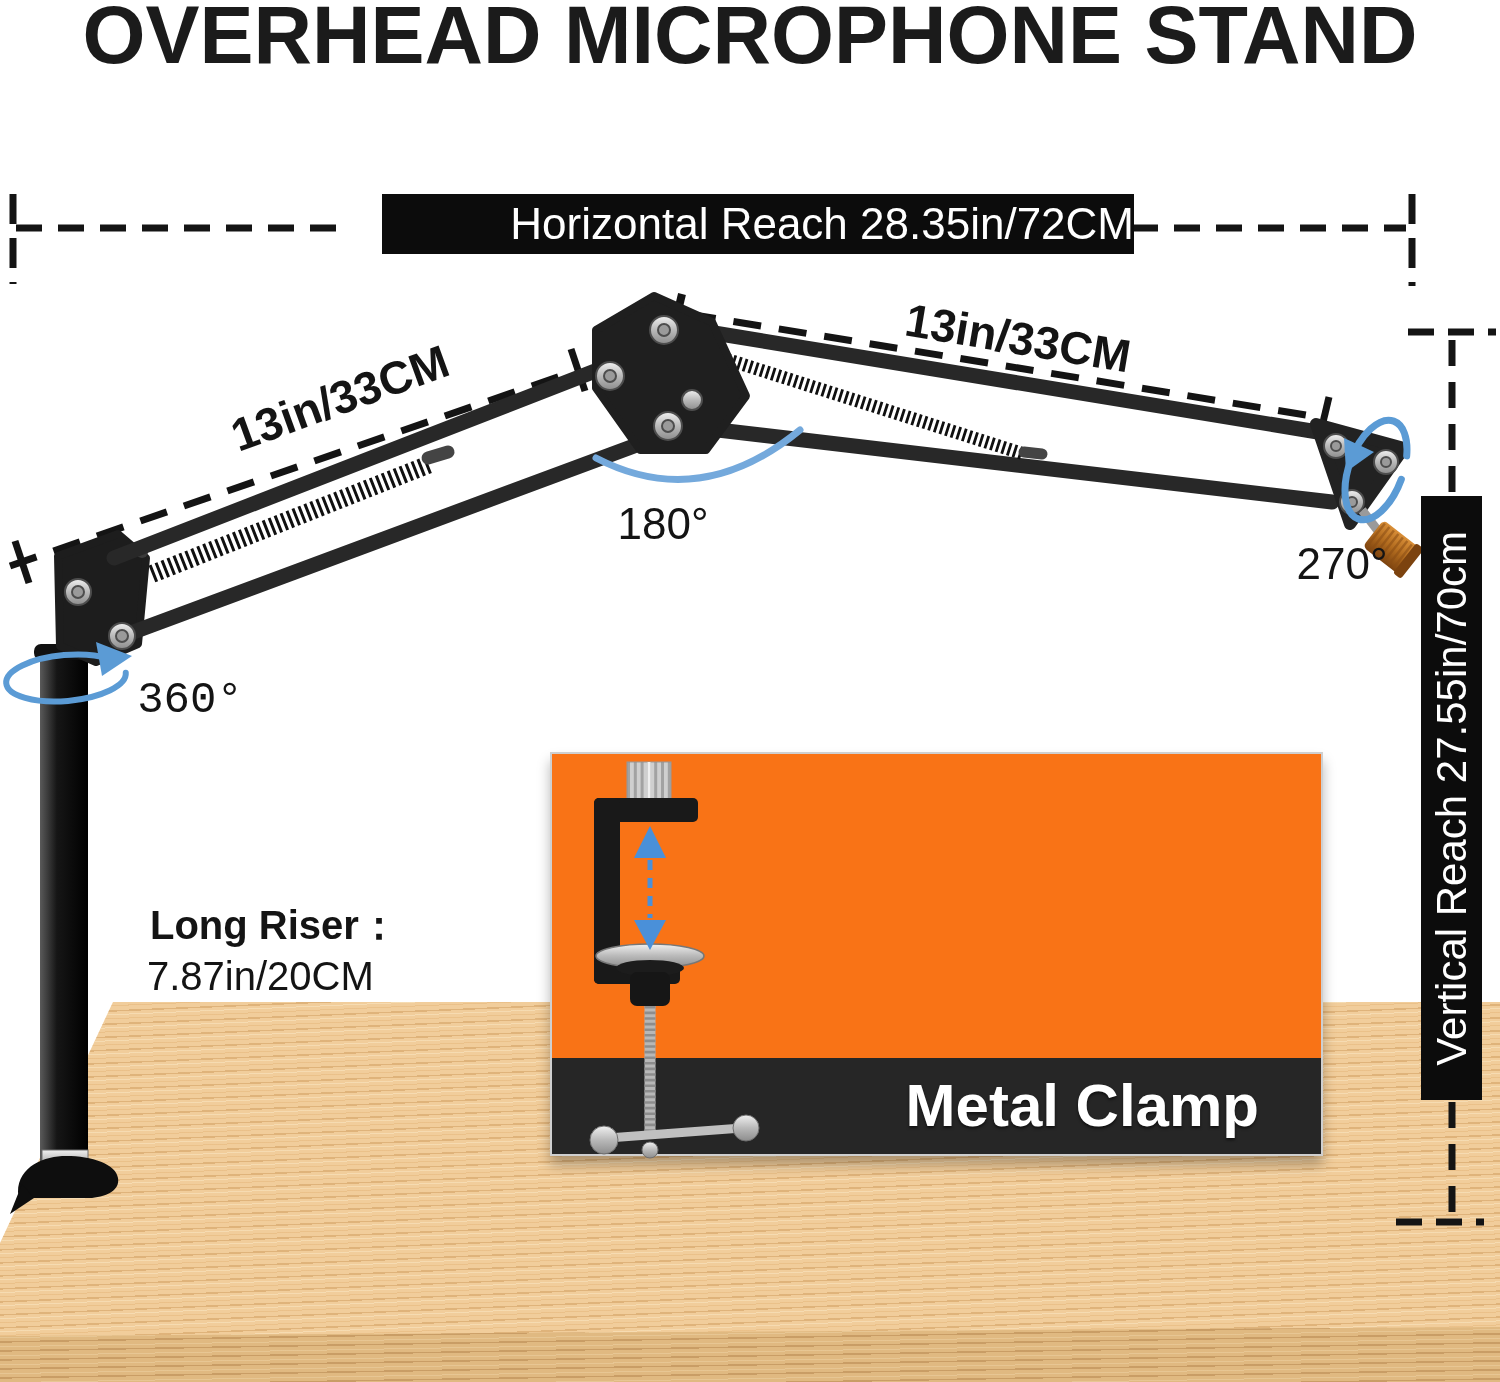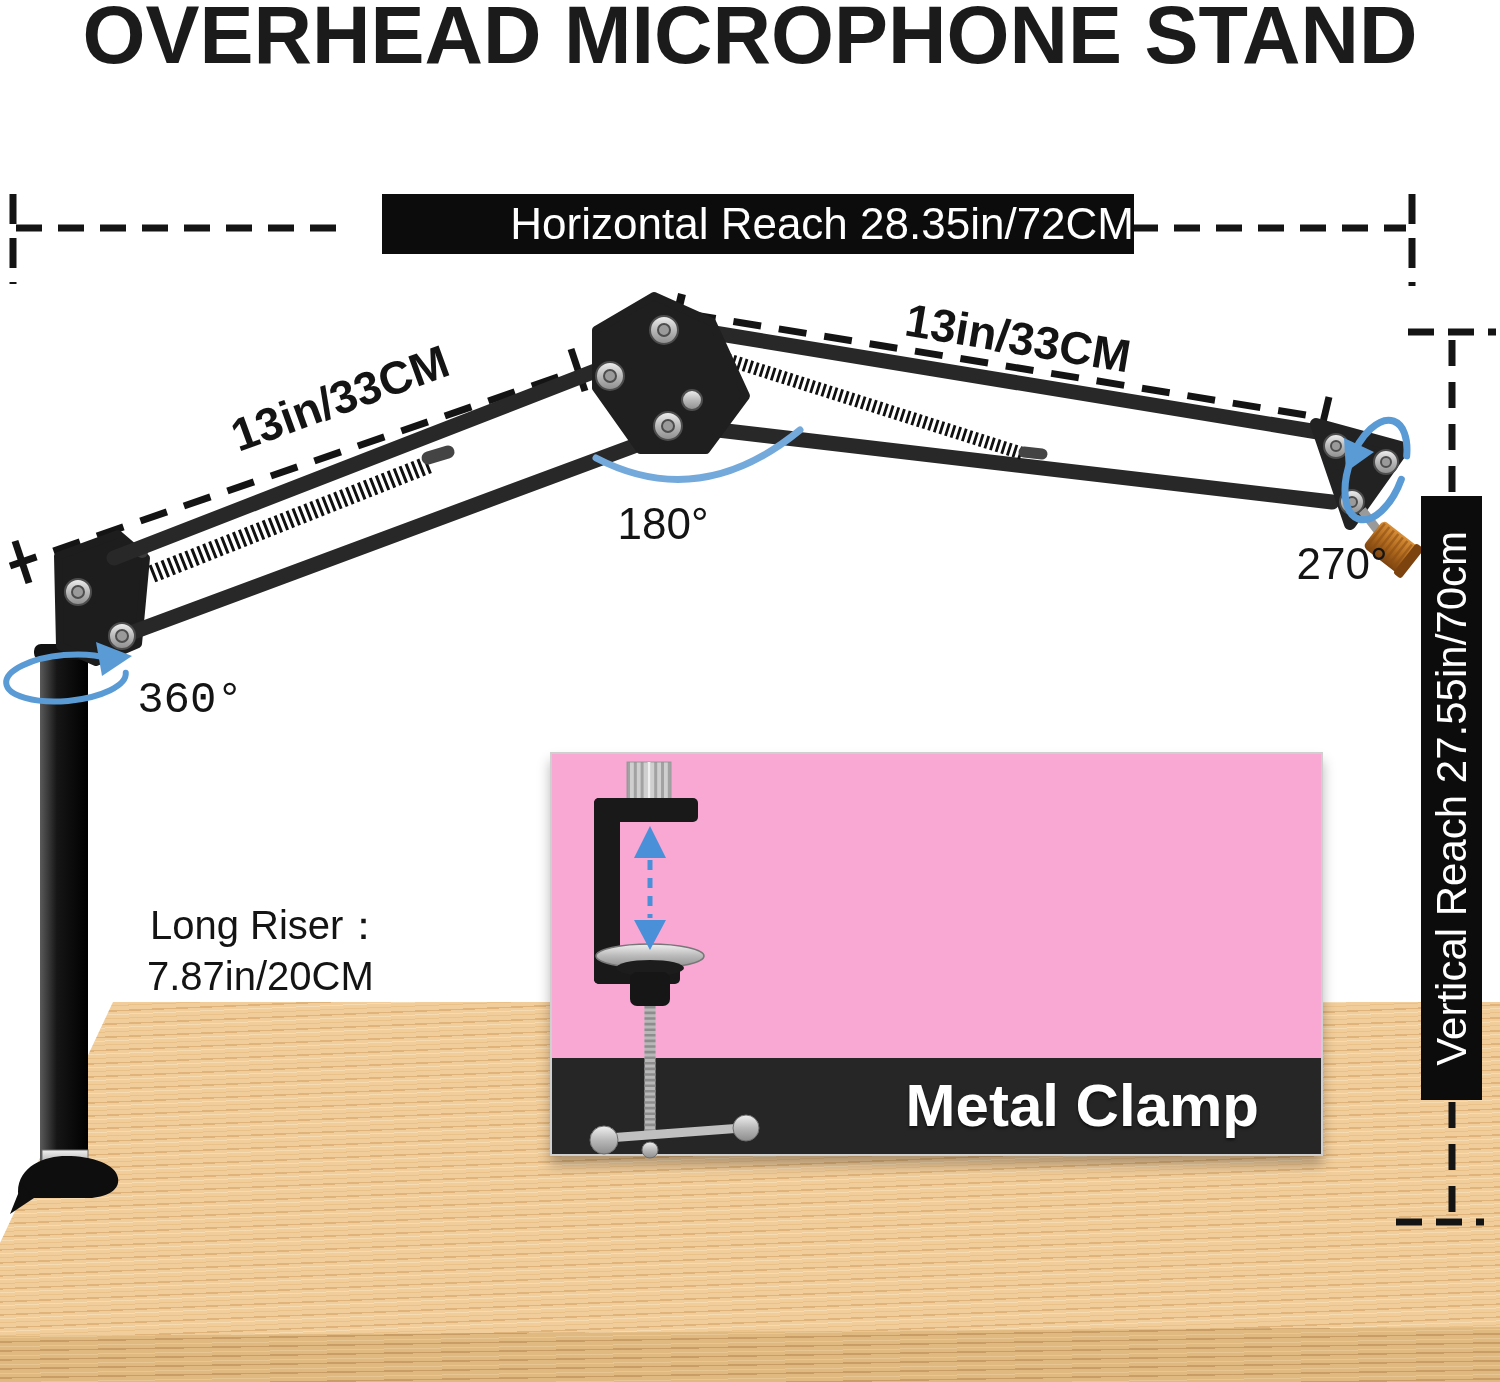--- a/index.html
+++ b/index.html
@@ -24,21 +24,21 @@
     background-image:
       linear-gradient(rgba(150,104,56,.55) 0 3px, rgba(150,104,56,0) 3px),
       repeating-linear-gradient(179deg,
         rgba(166,115,60,.40) 0 1.5px, rgba(166,115,60,0) 1.5px 5px,
         rgba(240,214,170,.45) 5px 6px, rgba(240,214,170,0) 6px 9px);
   }
 
   
   .inset-box{
     position:absolute;left:550px;top:752px;width:773px;height:404px;z-index:2;
-    background:#f9a8d4;border:2px solid #cfcfcf;box-sizing:border-box;
+    background:#f97316;border:2px solid #cfcfcf;box-sizing:border-box;
     box-shadow:0 9px 12px rgba(0,0,0,.28);
   }
   .inset-band{
     position:absolute;left:0;right:0;bottom:0;height:96px;background:#262626;
     color:#ffffff;font-size:60px;font-weight:bold;text-align:right;
     line-height:96px;padding-right:62px;box-sizing:border-box;
     text-shadow:0 2px 3px rgba(0,0,0,.6);
   }
   .max-range{
     position:absolute;left:705px;top:818px;z-index:4;
@@ -59,21 +59,21 @@
     position:absolute;left:1421px;top:496px;width:61px;height:604px;z-index:4;
     background:#0c0c0c;color:#ffffff;display:flex;align-items:center;justify-content:center;
   }
   .banner-v span{
     writing-mode:vertical-rl;transform:rotate(180deg);
     font-size:42px;white-space:nowrap;
   }
   .arm-label{font-size:46px;font-weight:700;}
   .angle-label{font-size:44px;}
   .center-at{transform:translate(-50%,-50%);}
-  .riser-label{left:150px;top:898px;font-size:40px;font-weight:normal;}
+  .riser-label{left:150px;top:898px;font-size:40px;font-weight:bold;}
   .riser-value{left:147px;top:954px;font-size:40px;text-align:right;}
 </style>
 </head>
 <body>
 
 <div id="canvas">
 
   <div class="desk-top"></div>
   <div class="desk-front"></div>
 

